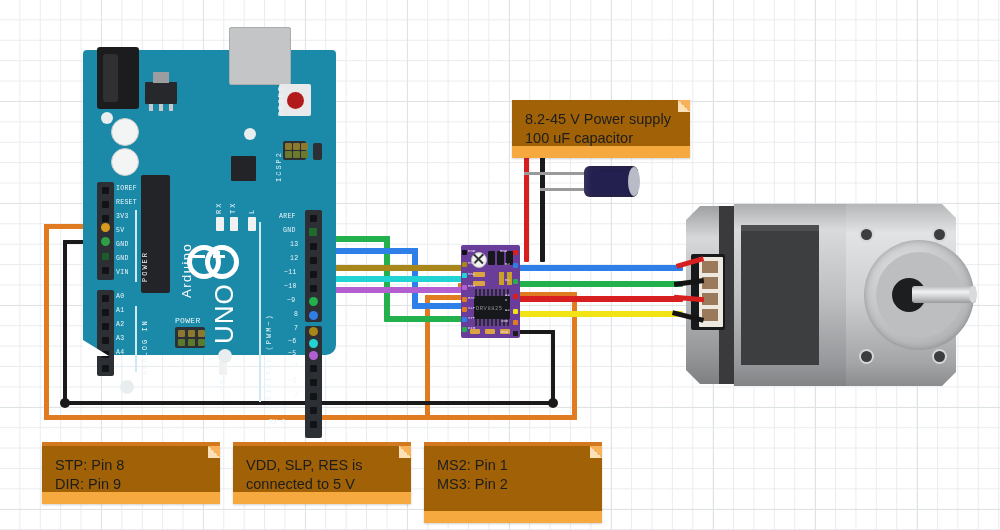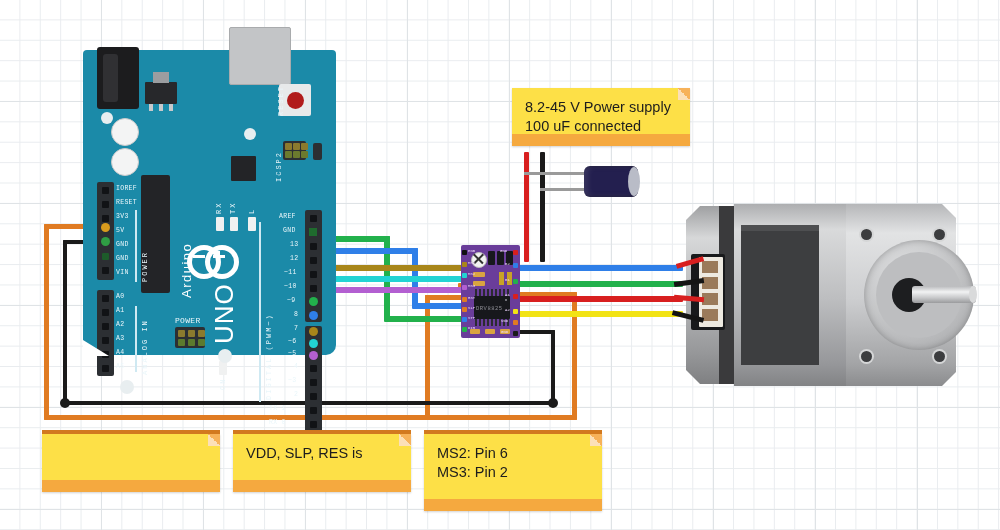--- a/index.html
+++ b/index.html
@@ -83,22 +83,23 @@
     position:absolute;color:#f0d9ff;font-size:4px;
     font-family:"Liberation Mono", monospace;white-space:nowrap;
   }
   .drvcomb{position:absolute;background:#1b1c20;}
 
   
   #motor{position:absolute;left:686px;top:204px;width:290px;height:182px;}
 
   
   .note{
-    position:absolute;background:#fde047;
+    position:absolute;background:#a16207;
     box-shadow:0 1px 2px rgba(0,0,0,.18);
+    margin-top:12px;
   }
   .note .bar{
     position:absolute;left:0;bottom:0;width:100%;height:12px;background:#f5a93f;
   }
   .note .fold{
     position:absolute;right:0;top:0;width:12px;height:12px;
     background:linear-gradient(225deg,#f7b25a 50%, #fce0b8 50%);
   }
   .note .txt{
     position:absolute;left:13px;top:10px;right:10px;
@@ -417,41 +418,46 @@
   <div class="abs" style="left:-10px;top:56px;width:28px;height:5px;background:#d81f1f;transform:rotate(-16deg);"></div>
   <div class="abs" style="left:-12px;top:76px;width:30px;height:5px;background:#141414;transform:rotate(-8deg);"></div>
   <div class="abs" style="left:-12px;top:92px;width:30px;height:5px;background:#d81f1f;transform:rotate(5deg);"></div>
   <div class="abs" style="left:-14px;top:110px;width:32px;height:5px;background:#141414;transform:rotate(14deg);"></div>
 </div>
 
 <div class="note" style="left:512px;top:88px;width:178px;height:58px;">
   <div class="fold"></div>
   <div class="txt">
     <div>8.2-45 V Power supply</div>
-    <div>100 uF connected</div>
+    <div>100 uF capacitor</div>
   </div>
   <div class="bar"></div>
 </div>
 
 <div class="note" style="left:42px;top:434px;width:178px;height:58px;">
   <div class="ridge"></div>
   <div class="fold"></div>
+  <div class="txt">
+    <div>STP: Pin 8</div>
+    <div>DIR: Pin 9</div>
+  </div>
   <div class="bar"></div>
 </div>
 
 <div class="note" style="left:233px;top:434px;width:178px;height:58px;">
   <div class="ridge"></div>
   <div class="fold"></div>
   <div class="txt">
     <div>VDD, SLP, RES is</div>
+    <div>connected to 5 V</div>
   </div>
   <div class="bar"></div>
 </div>
 
 <div class="note" style="left:424px;top:434px;width:178px;height:77px;">
   <div class="ridge"></div>
   <div class="fold"></div>
   <div class="txt">
-    <div>MS2: Pin 6</div>
+    <div>MS2: Pin 1</div>
     <div>MS3: Pin 2</div>
   </div>
   <div class="bar"></div>
 </div>
 
 </body></html>

